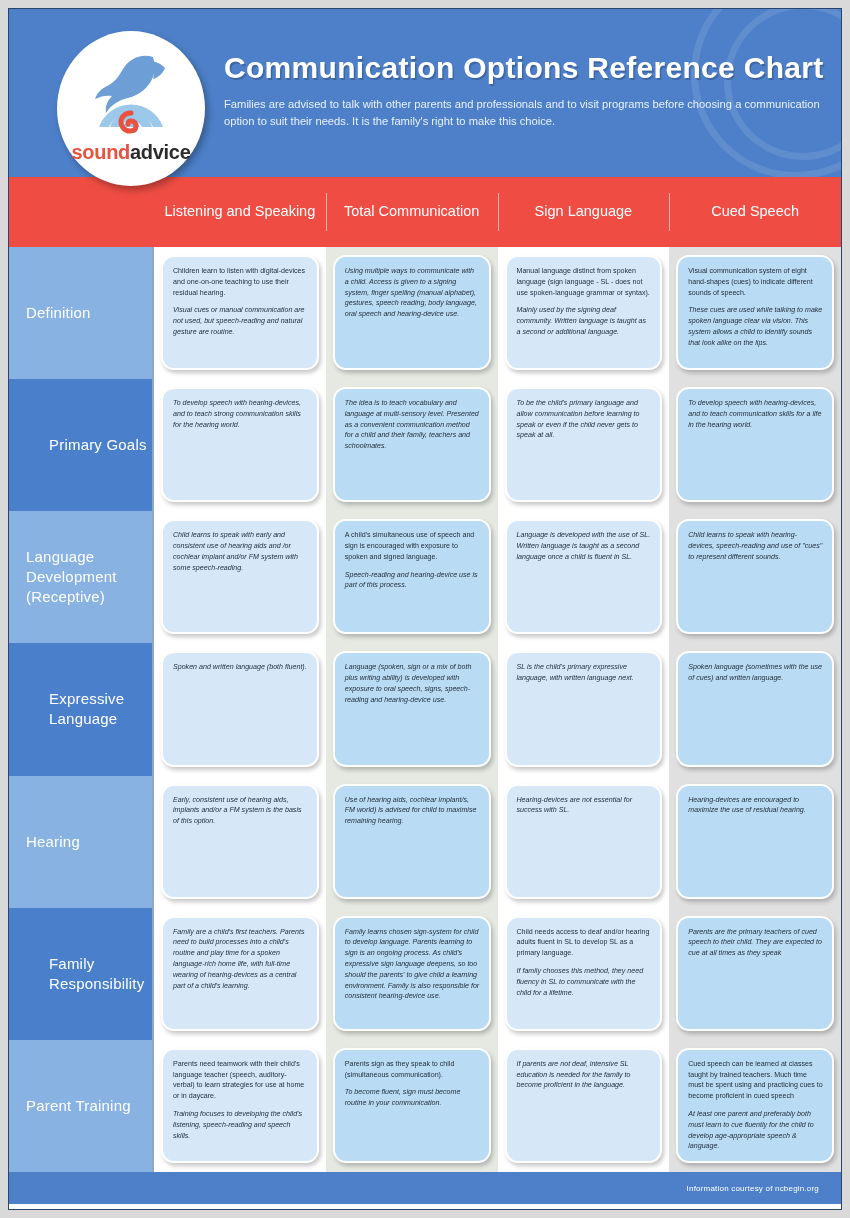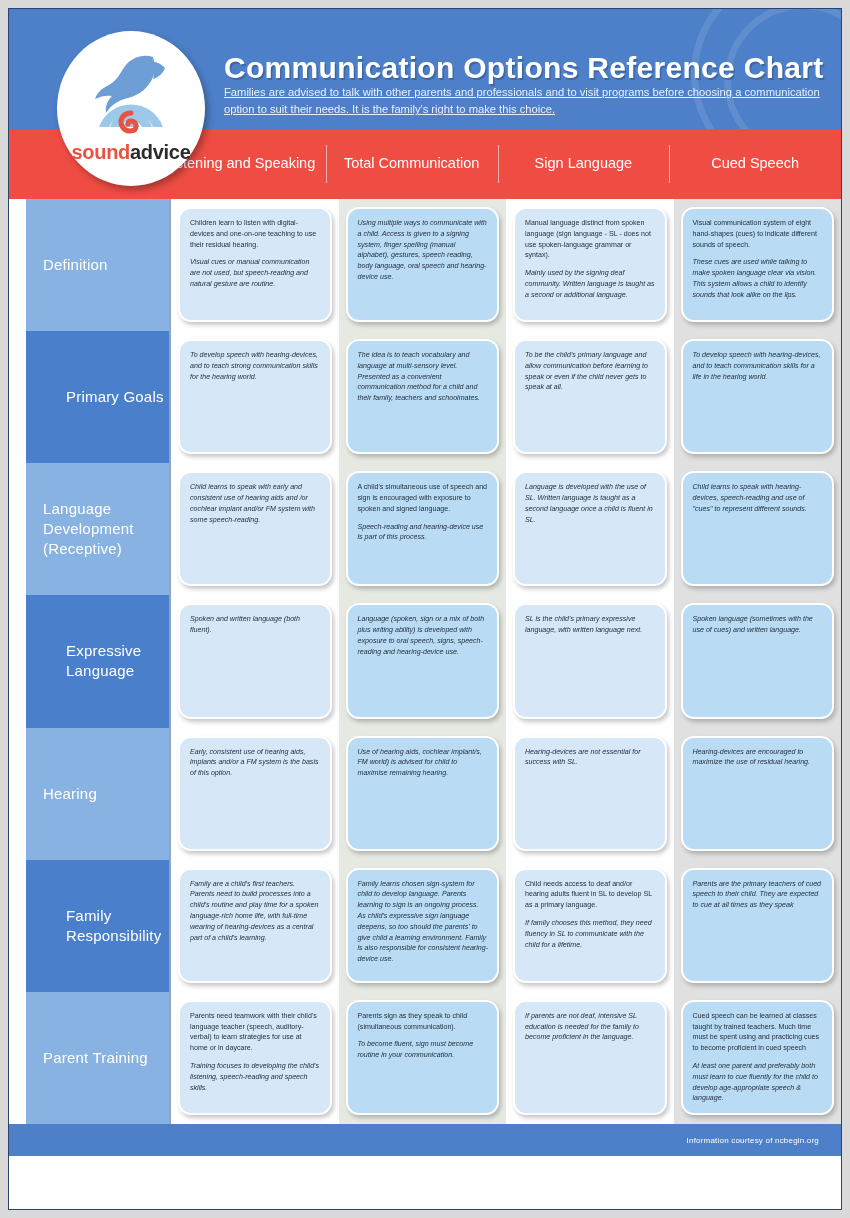--- a/index.html
+++ b/index.html
@@ -19,21 +19,21 @@
     width: 834px;
     height: 1202px;
     background: #ffffff;
     border: 1px solid #29456b;
     overflow: hidden;
   }
 
   
   .header {
     position: relative;
-    height: 120px;
+    height: 168px;
     background: #4d80c9;
     overflow: hidden;
   }
   .header-rings {
     position: absolute;
     right: -60px;
     top: -40px;
     width: 210px;
     height: 210px;
     border-radius: 50%;
@@ -56,26 +56,25 @@
   .poster-title {
     font-size: 30px;
     font-weight: bold;
     color: #ffffff;
     letter-spacing: 0.3px;
     text-shadow: 1.5px 1.5px 0 rgba(40,70,120,0.45);
     line-height: 1.1;
     white-space: nowrap;
   }
   .poster-subtitle {
-    margin-top: 0;
+    margin-top: 12px;
     font-size: 11.2px;
     color: #e9f0fb;
     line-height: 1.55;
     max-width: 600px;
-    text-decoration: underline;
   }
 
   
   .logo-badge {
     position: absolute;
     left: 48px;
     top: 22px;
     width: 148px;
     height: 155px;
     background: #ffffff;
@@ -138,21 +137,20 @@
     display: flex;
     background: #ffffff;
     height: 925px;
   }
   .rowlabels {
     width: 145px;
     flex: none;
     display: flex;
     flex-direction: column;
     border-right: 2px solid #8fa7c4;
-    margin-left: 17px;
   }
   .rowlabel {
     flex: 1 1 0;
     display: flex;
     align-items: center;
     padding-left: 17px;
     color: #ffffff;
     font-size: 15px;
     line-height: 1.35;
     letter-spacing: 0.2px;

